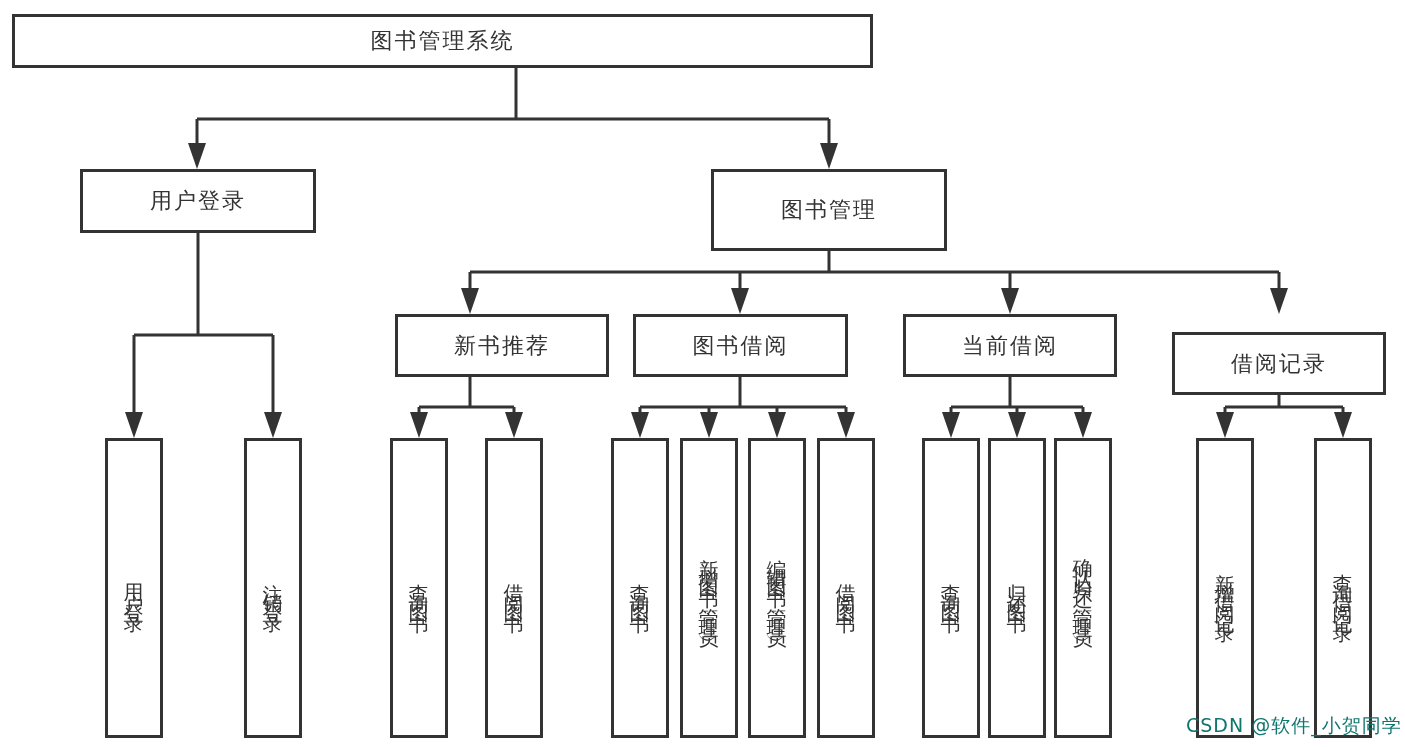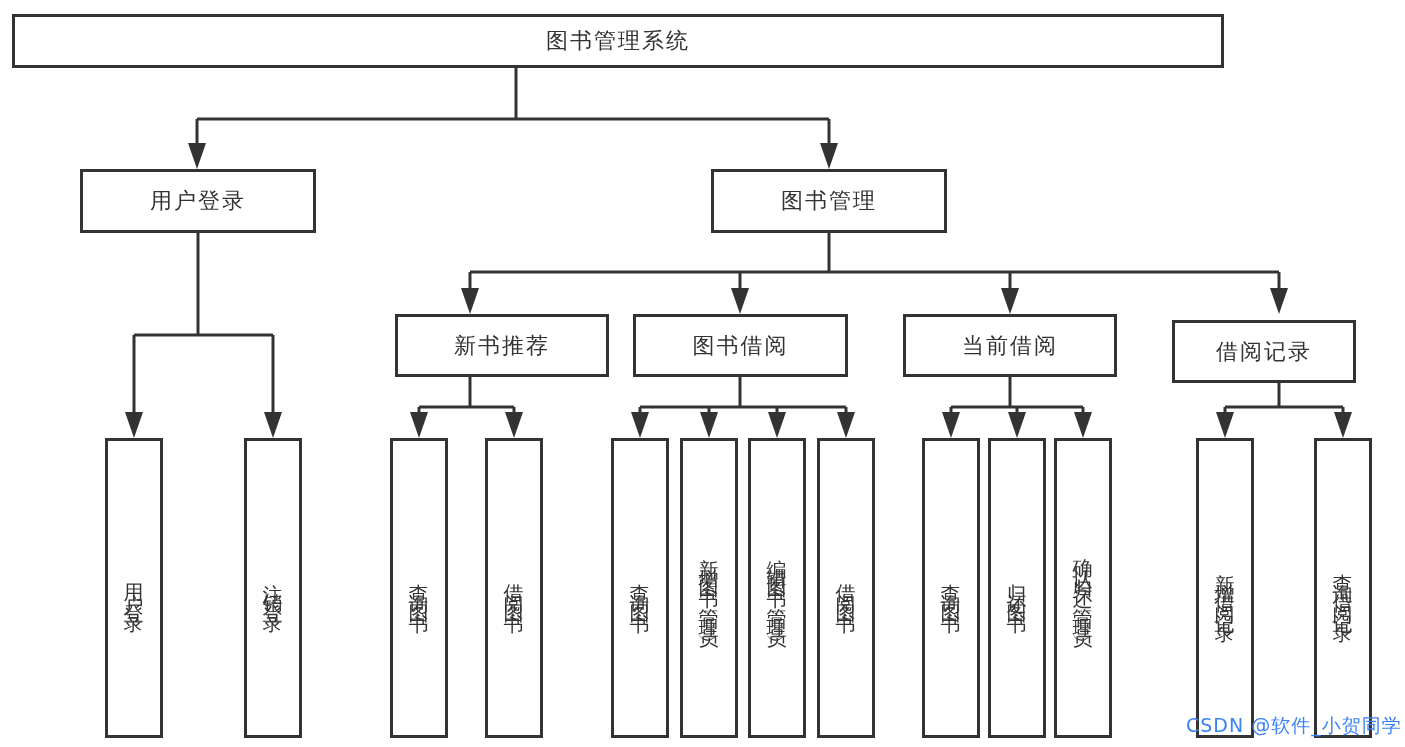--- a/index.html
+++ b/index.html
@@ -55,33 +55,33 @@
     font-size: 20px;
     letter-spacing: 10px;
     color: #333333;
     line-height: 1;
   }
   .watermark {
     position: absolute;
     left: 1186px;
     top: 713px;
     font-size: 19px;
-    color: #3b82f6;
+    color: #0f766e;
     letter-spacing: 1px;
     z-index: 2;
     white-space: nowrap;
   }
   
-  #n-root { left: 12px;  top: 14px;  width: 1212px; height: 54px; }
+  #n-root { left: 12px;  top: 14px;  width: 861px; height: 54px; }
   #n-l2a  { left: 80px;  top: 169px; width: 236px;  height: 64px; }
-  #n-l2b  { left: 711px; top: 169px; width: 236px;  height: 64px; }
+  #n-l2b  { left: 711px; top: 169px; width: 236px;  height: 82px; }
   #n-l3a  { left: 363px; top: 314px; width: 214px;  height: 63px; margin-left: 32px; }
   #n-l3b  { left: 633px; top: 314px; width: 215px;  height: 63px; }
   #n-l3c  { left: 903px; top: 314px; width: 214px;  height: 63px; align-items: center; }
-  #n-l3d  { left: 1172px;top: 320px; width: 184px;  height: 63px; }
+  #n-l3d  { left: 1172px;top: 332px; width: 214px;  height: 63px; }
   #n-u1 { left: 105px; }
   #n-u2 { left: 244px; }
   #n-a1 { left: 390px; }
   #n-a2 { left: 485px; }
   #n-b1 { left: 611px; }
   #n-b2 { left: 680px; }
   #n-b3 { left: 748px; }
   #n-b4 { left: 817px; }
   #n-c1 { left: 922px; }
   #n-c2 { left: 988px; }

